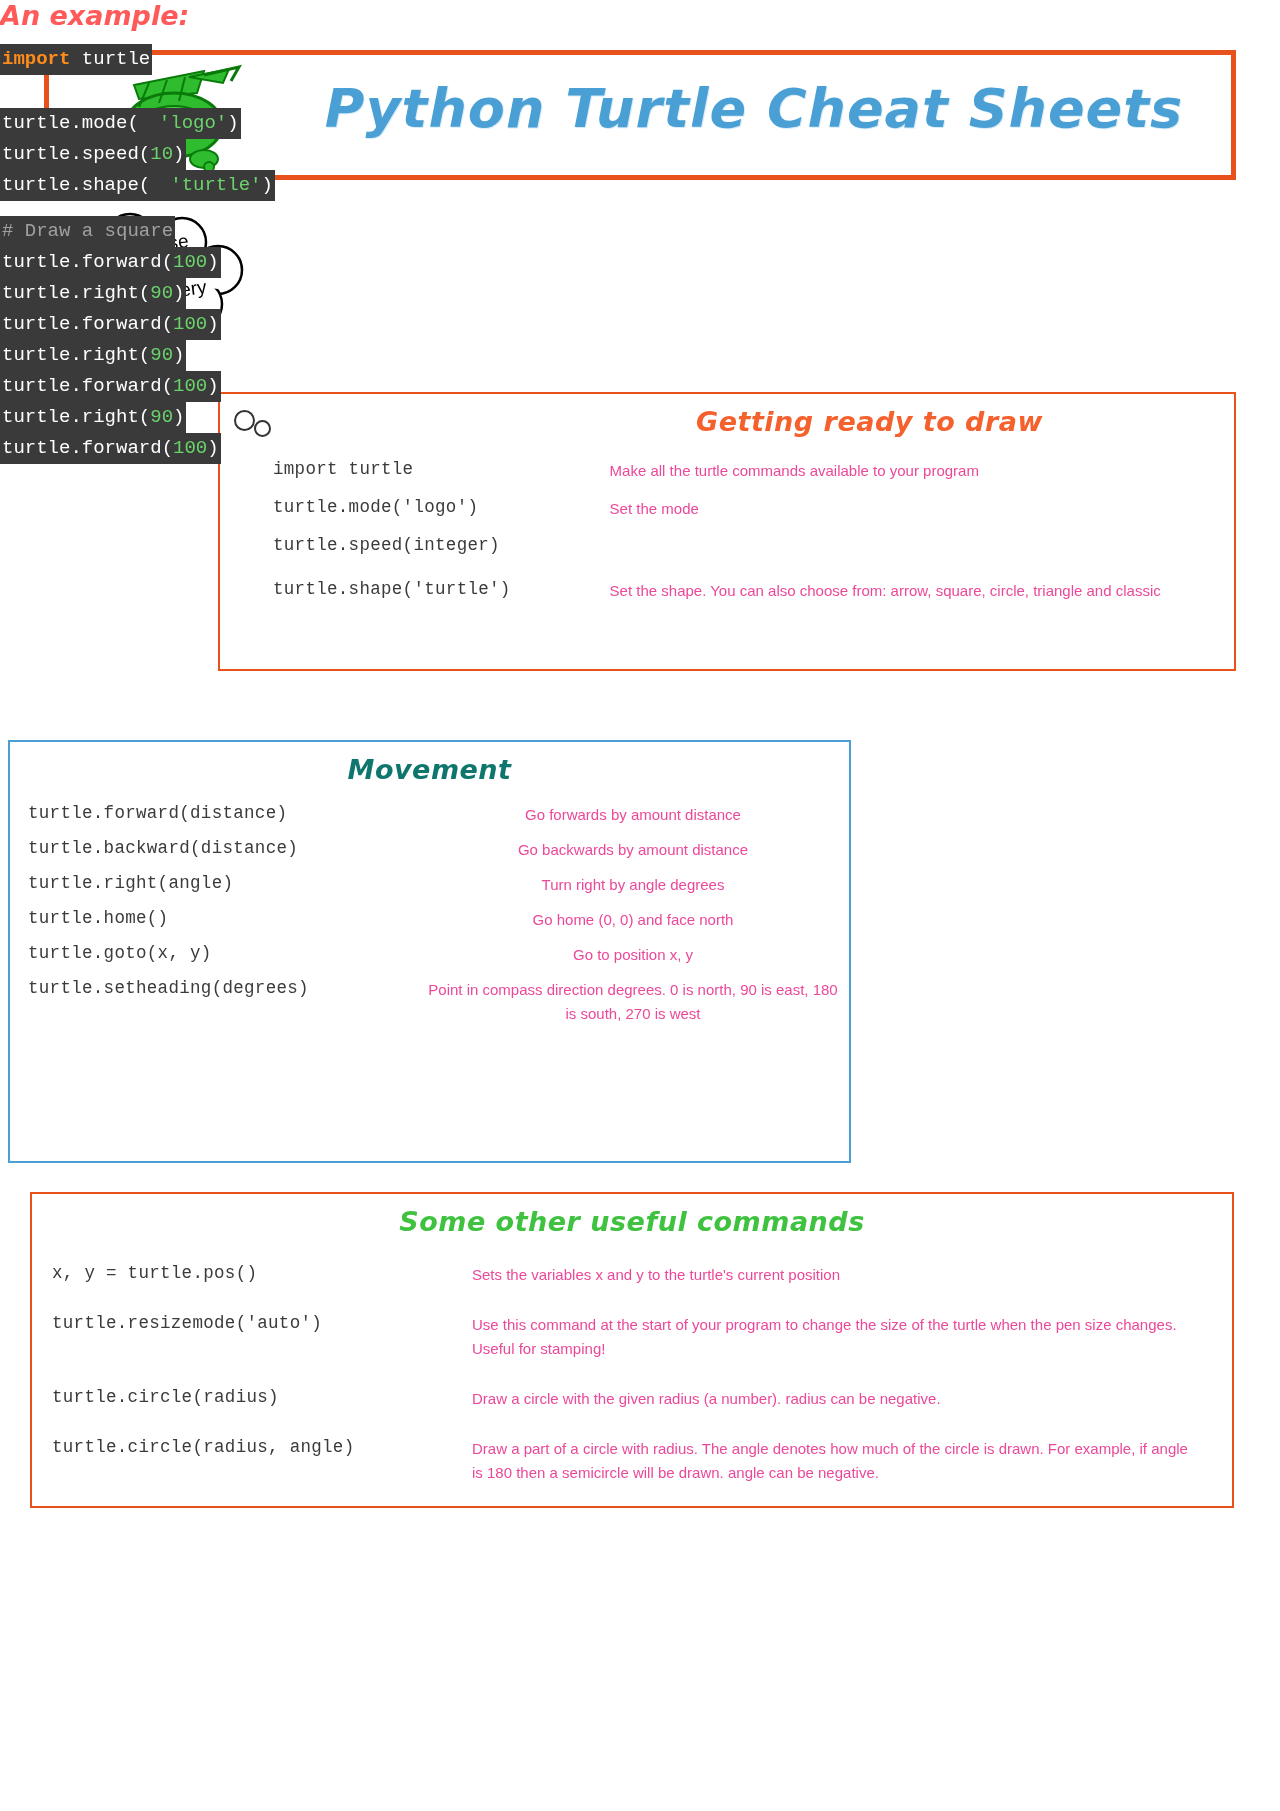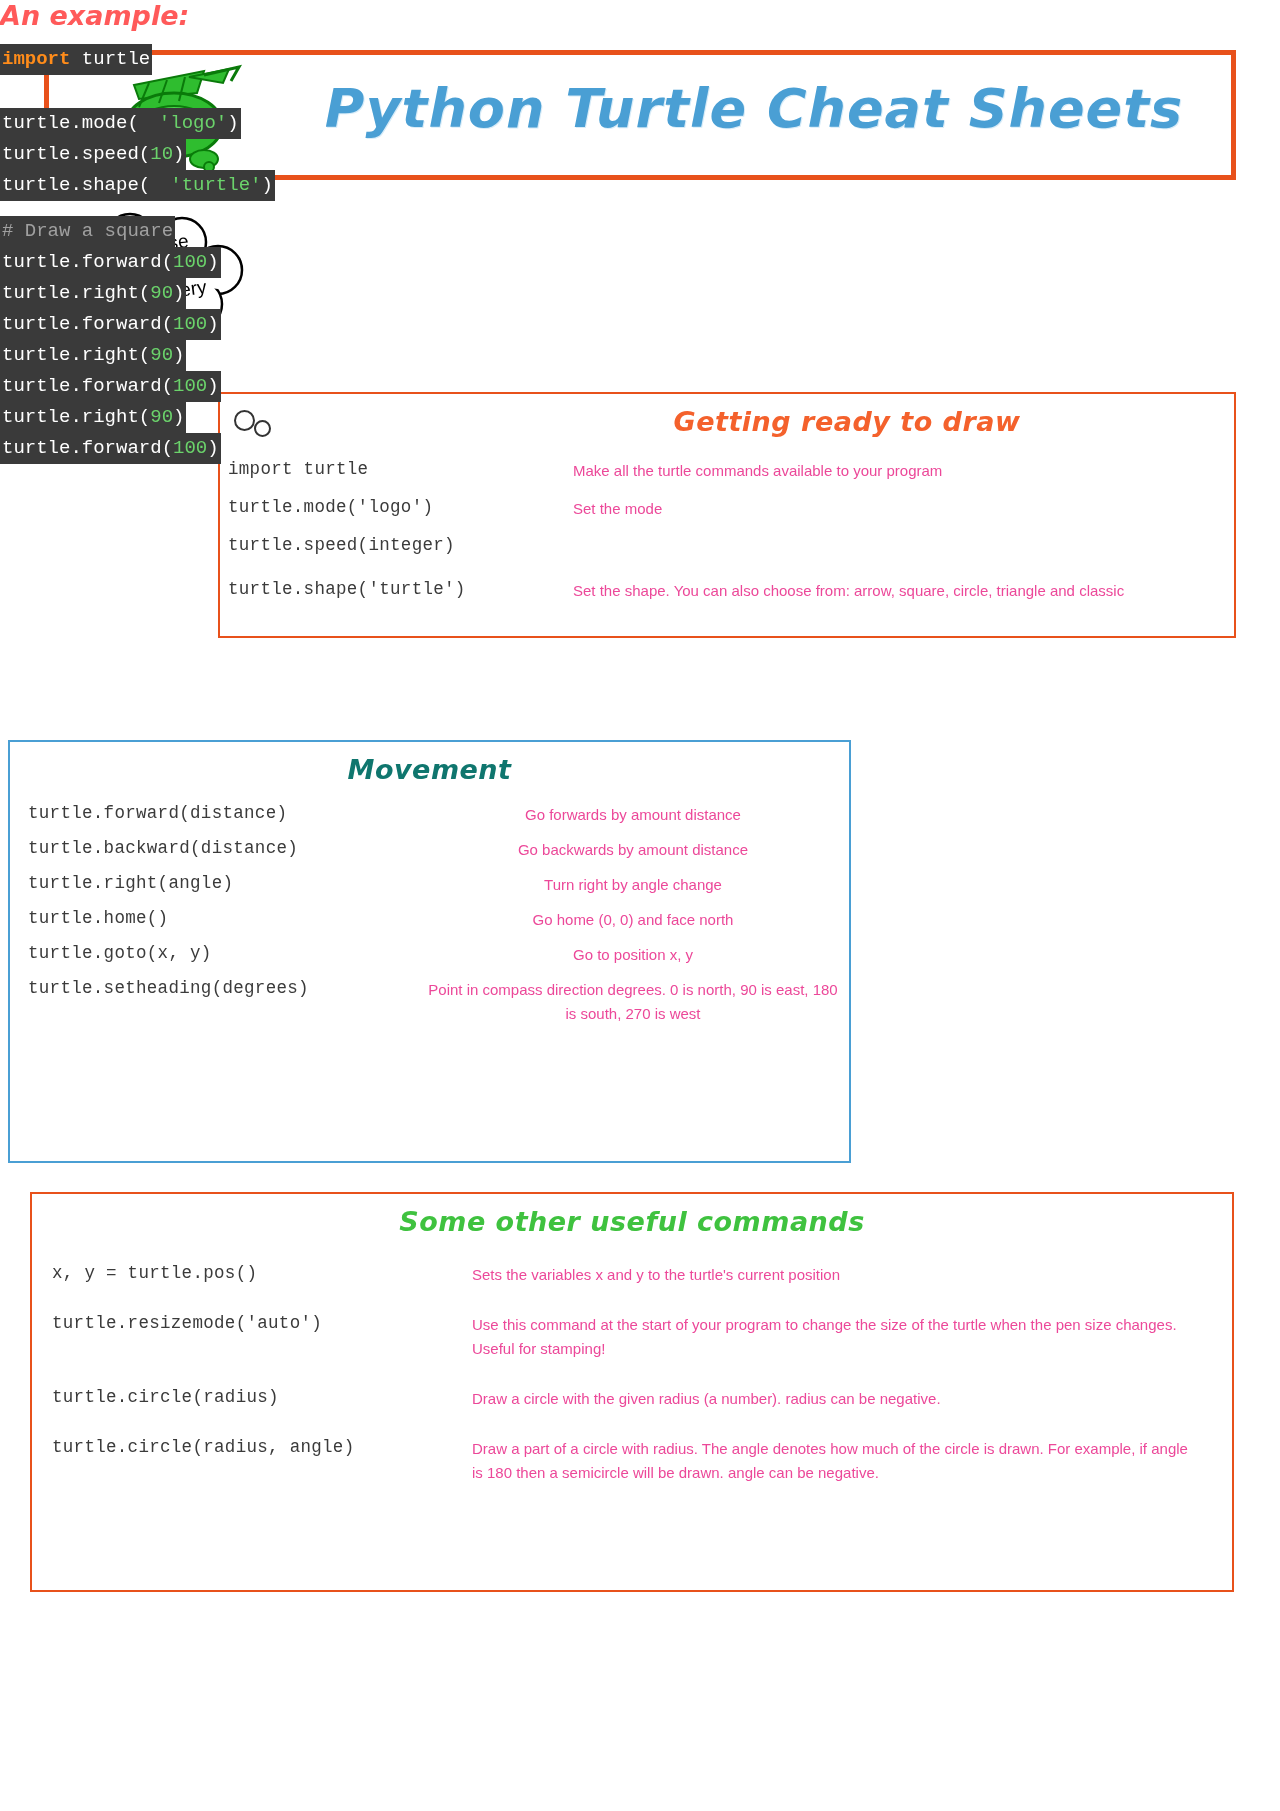--- a/index.html
+++ b/index.html
@@ -99,22 +99,23 @@
   .row {
     display: flex;
     align-items: flex-start;
   }
 
   
   #ready-panel {
     left: 218px;
     top: 392px;
     width: 1018px;
-    height: 246px;
+    height: 279px;
     border: 2px solid #e8511b;
+    padding-left: 45px;
   }
   #ready-panel .panel-title { color: #f4612c; margin-top: 12px; margin-left: 240px; }
   #ready-panel .rows { margin-top: 22px; }
   #ready-panel .row { margin-bottom: 14px; }
   #ready-panel .col-code { width: 345px; padding-left: 8px; }
   #ready-panel .col-desc { width: 640px; }
   .eyes {
     position: absolute;
     left: 14px;
     top: 14px;
@@ -183,21 +184,21 @@
   .code-line .cm { color: #a0a0a0; }
   .cb-1 { top: 44px; }
   .cb-2 { top: 108px; }
   .cb-3 { top: 216px; }
 
   
   #other-panel {
     left: 30px;
     top: 1192px;
     width: 1204px;
-    height: 400px;
+    height: 316px;
     border: 2px solid #e8511b;
   }
   #other-panel .panel-title { color: #3fc23f; margin-top: 12px; }
   #other-panel .rows { margin-top: 26px; }
   #other-panel .row { margin-bottom: 26px; }
   #other-panel .col-code { width: 420px; padding-left: 20px; }
   #other-panel .col-desc { width: 720px; }
 </style>
 </head>
 <body>
@@ -284,21 +285,21 @@
     <div class="row">
       <div class="col-code code">turtle.forward(distance)</div>
       <div class="col-desc desc">Go forwards by amount distance</div>
     </div>
     <div class="row">
       <div class="col-code code">turtle.backward(distance)</div>
       <div class="col-desc desc">Go backwards by amount distance</div>
     </div>
     <div class="row">
       <div class="col-code code">turtle.right(angle)</div>
-      <div class="col-desc desc">Turn right by angle change</div>
+      <div class="col-desc desc">Turn right by angle degrees</div>
     </div>
     <div class="row">
       <div class="col-code code">turtle.home()</div>
       <div class="col-desc desc">Go home (0, 0) and face north</div>
     </div>
     <div class="row">
       <div class="col-code code">turtle.goto(x, y)</div>
       <div class="col-desc desc">Go to position x, y</div>
     </div>
     <div class="row">

